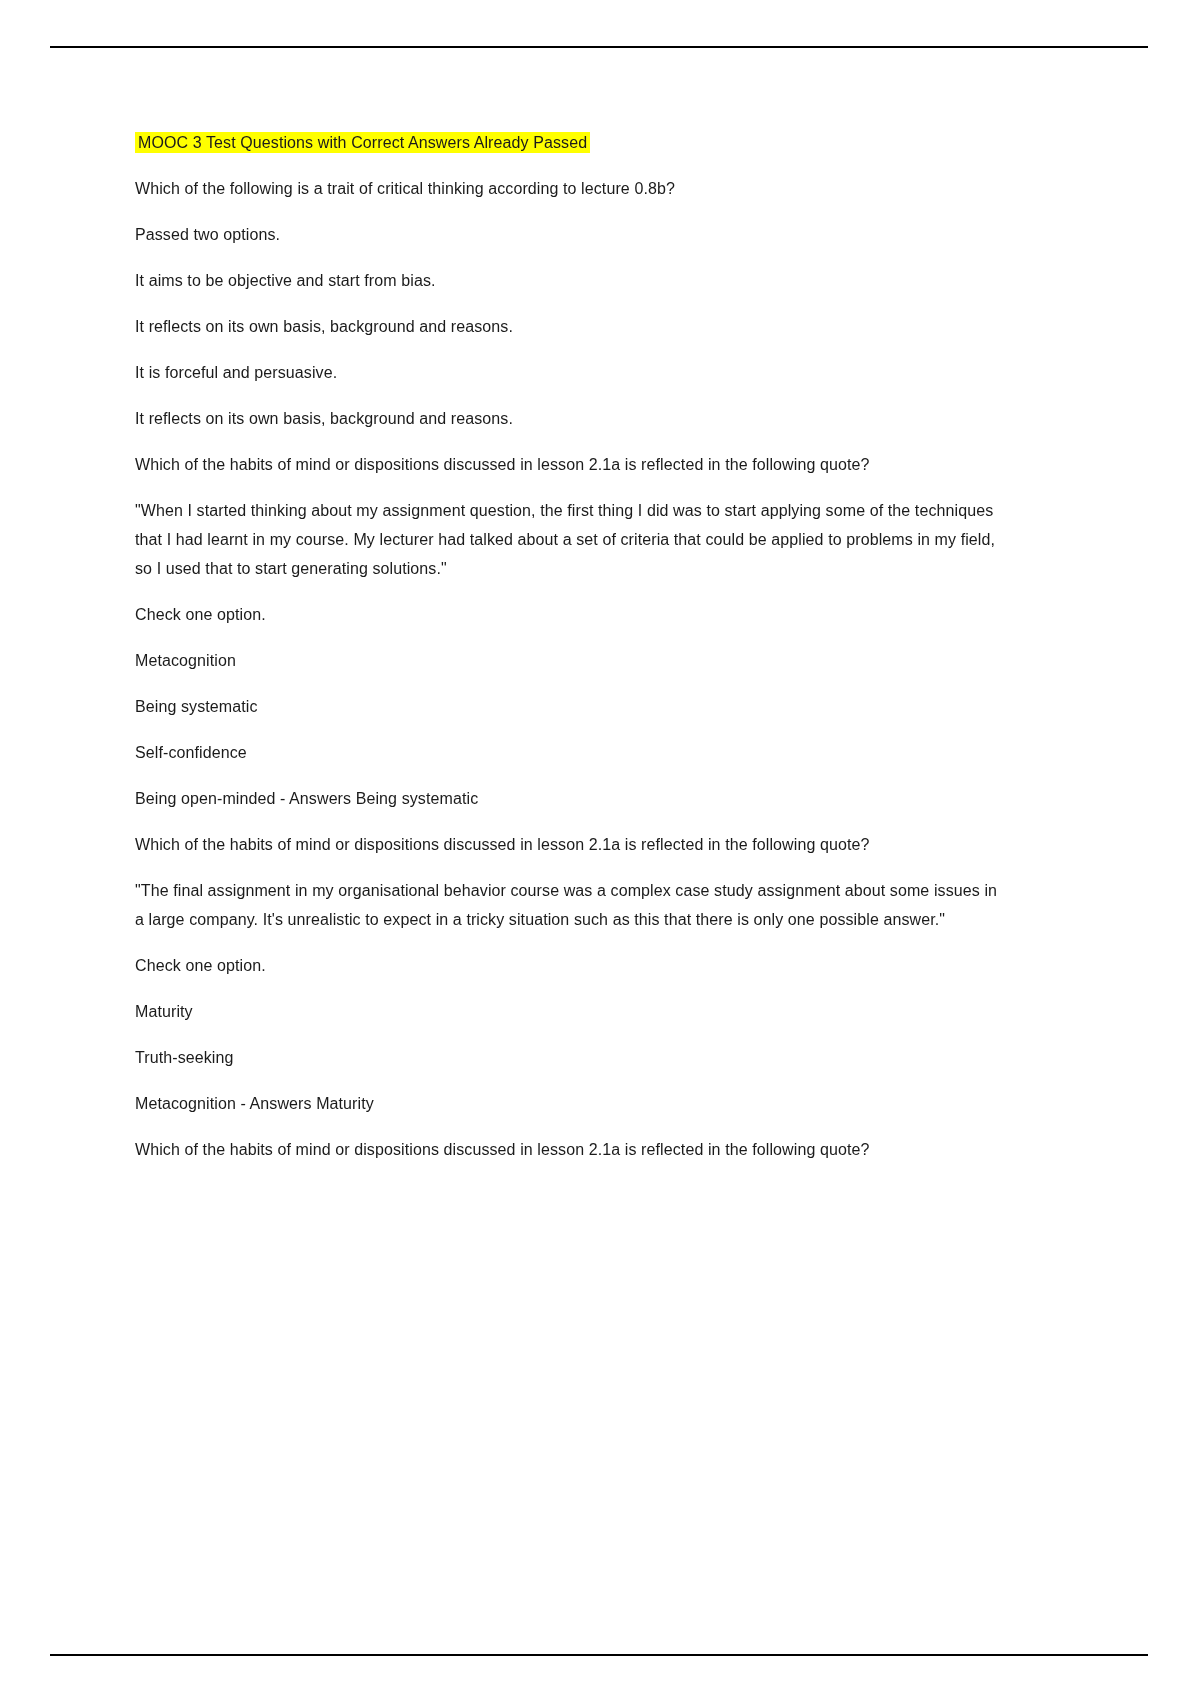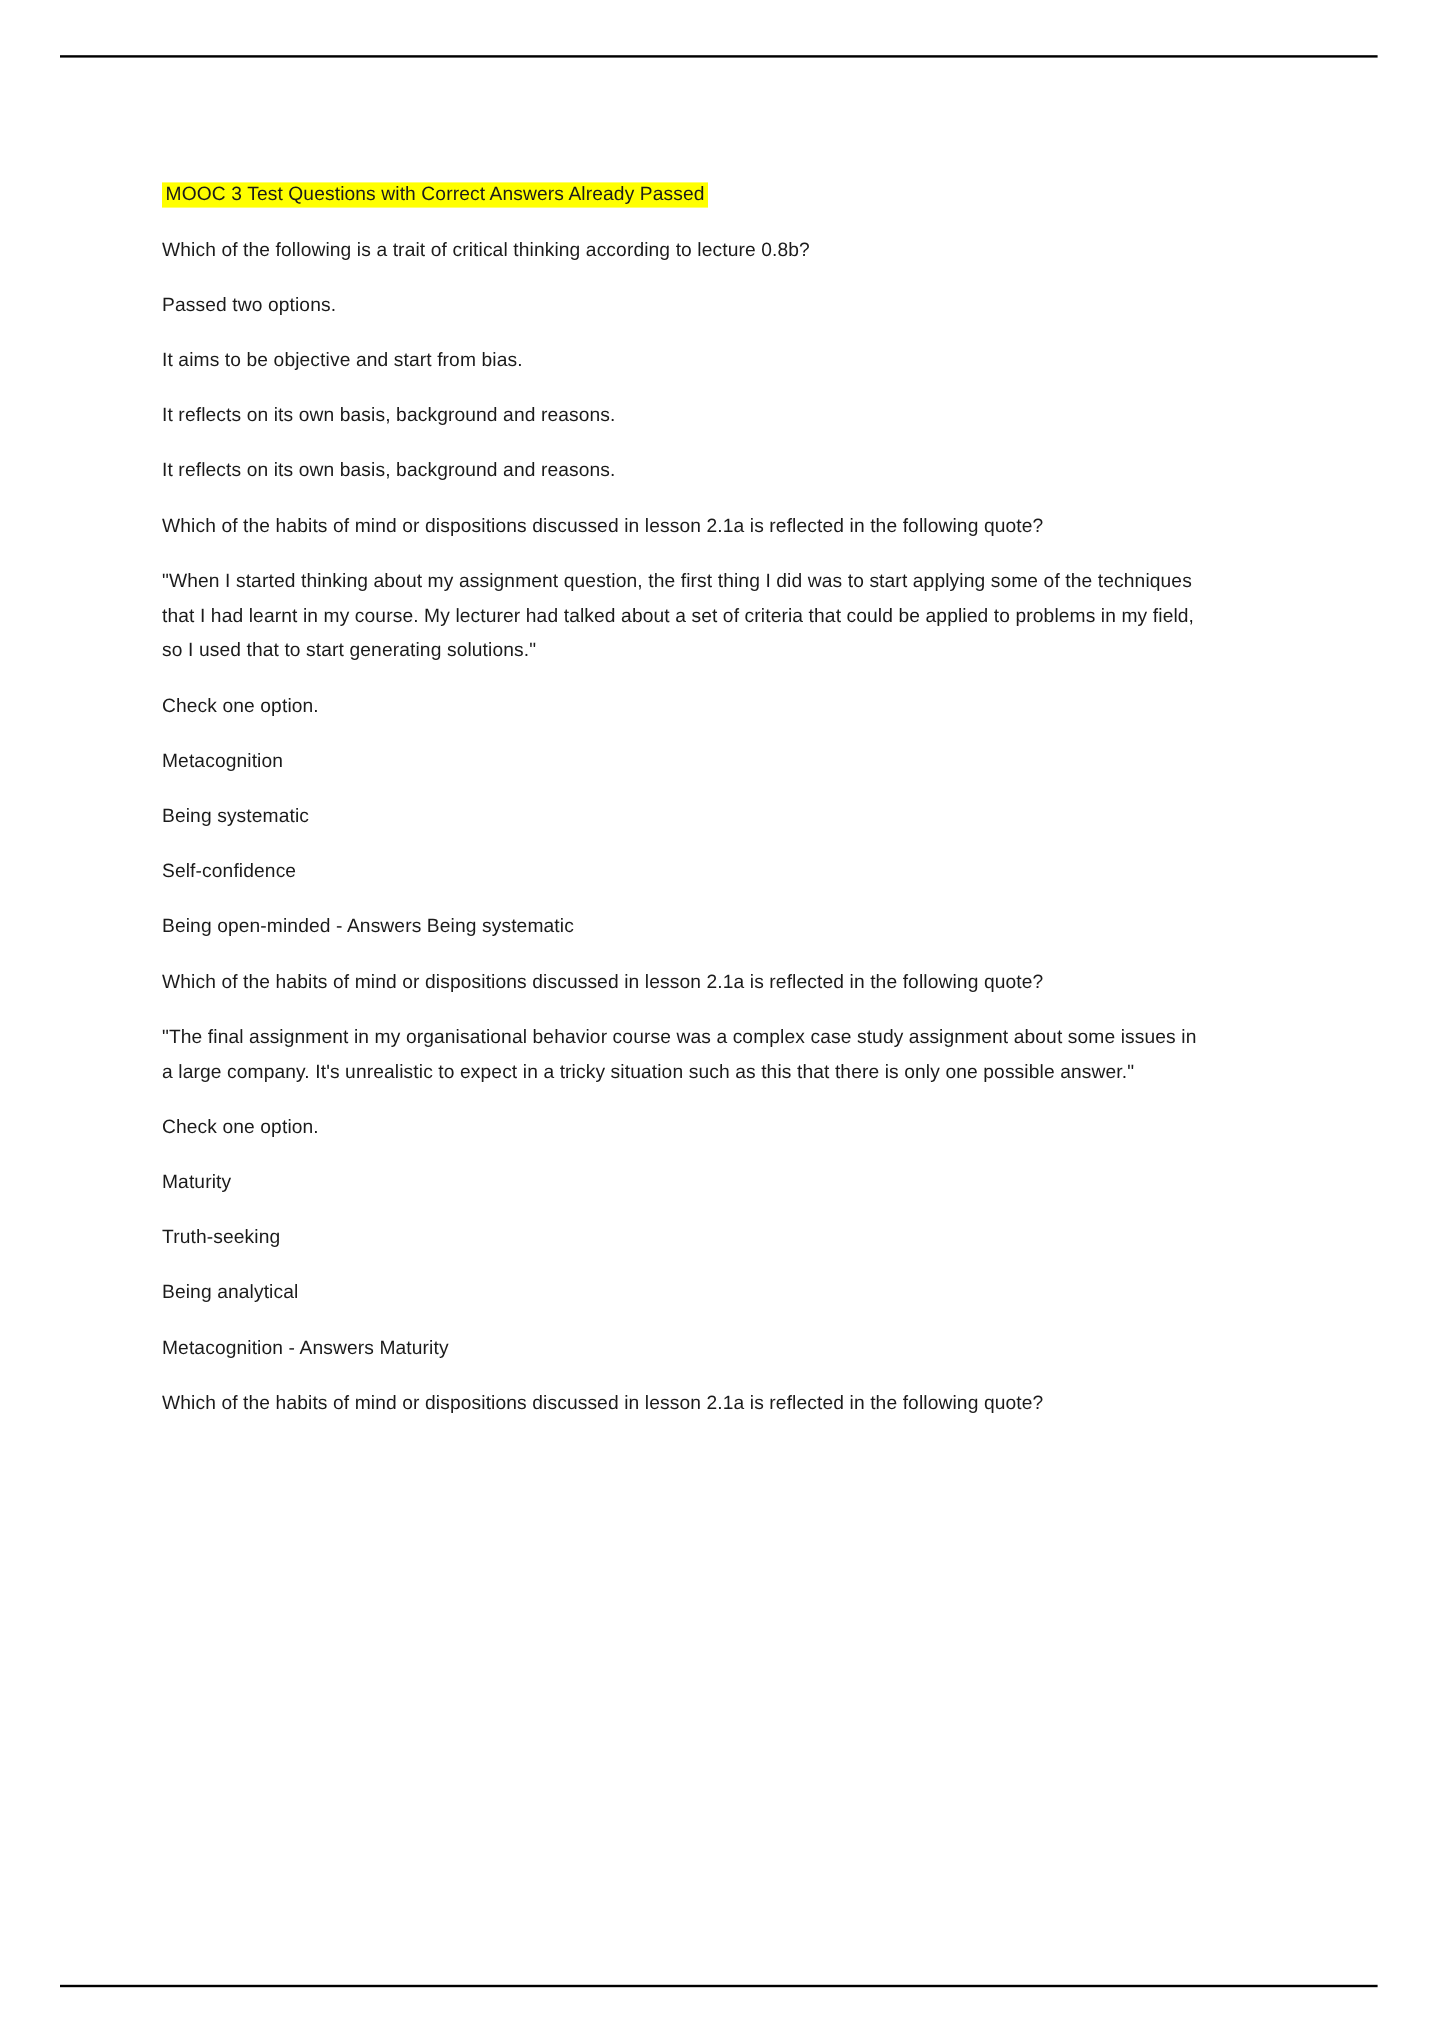--- a/index.html
+++ b/index.html
@@ -21,21 +21,21 @@
     left: 50px;
     width: 1098px;
     height: 0;
     border-top: 2px solid #000000;
   }
   .rule-top { top: 46px; }
   .rule-bottom { top: 1654px; }
   .content {
     position: absolute;
     left: 135px;
-    top: 148px;
+    top: 128px;
     width: 868px;
   }
   .content p {
     margin: 0 0 17px 0;
     font-size: 16px;
     line-height: 29px;
     font-weight: 400;
     letter-spacing: 0.1px;
   }
   .doc-title {
@@ -54,36 +54,36 @@
   <div class="rule rule-top"></div>
 
   <div class="content">
 
     <p class="doc-title"><span class="highlight">MOOC 3 Test Questions with Correct Answers Already Passed</span></p>
 
     <p>Which of the following is a trait of critical thinking according to lecture 0.8b?</p>
     <p>Passed two options.</p>
     <p>It aims to be objective and start from bias.</p>
     <p>It reflects on its own basis, background and reasons.</p>
+    <p>It is forceful and persuasive.</p>
     <p>It reflects on its own basis, background and reasons.</p>
 
     <p>Which of the habits of mind or dispositions discussed in lesson 2.1a is reflected in the following quote?</p>
     <p>"When I started thinking about my assignment question, the first thing I did was to start applying some of the techniques that I had learnt in my course. My lecturer had talked about a set of criteria that could be applied to problems in my field, so I used that to start generating solutions."</p>
     <p>Check one option.</p>
     <p>Metacognition</p>
     <p>Being systematic</p>
     <p>Self-confidence</p>
     <p>Being open-minded - Answers Being systematic</p>
 
     <p>Which of the habits of mind or dispositions discussed in lesson 2.1a is reflected in the following quote?</p>
     <p>"The final assignment in my organisational behavior course was a complex case study assignment about some issues in a large company. It's unrealistic to expect in a tricky situation such as this that there is only one possible answer."</p>
     <p>Check one option.</p>
     <p>Maturity</p>
     <p>Truth-seeking</p>
-    <p>Being analytical</p>
     <p>Metacognition - Answers Maturity</p>
 
     <p>Which of the habits of mind or dispositions discussed in lesson 2.1a is reflected in the following quote?</p>
 
   </div>
 
   <div class="rule rule-bottom"></div>
 
 </div>
 

